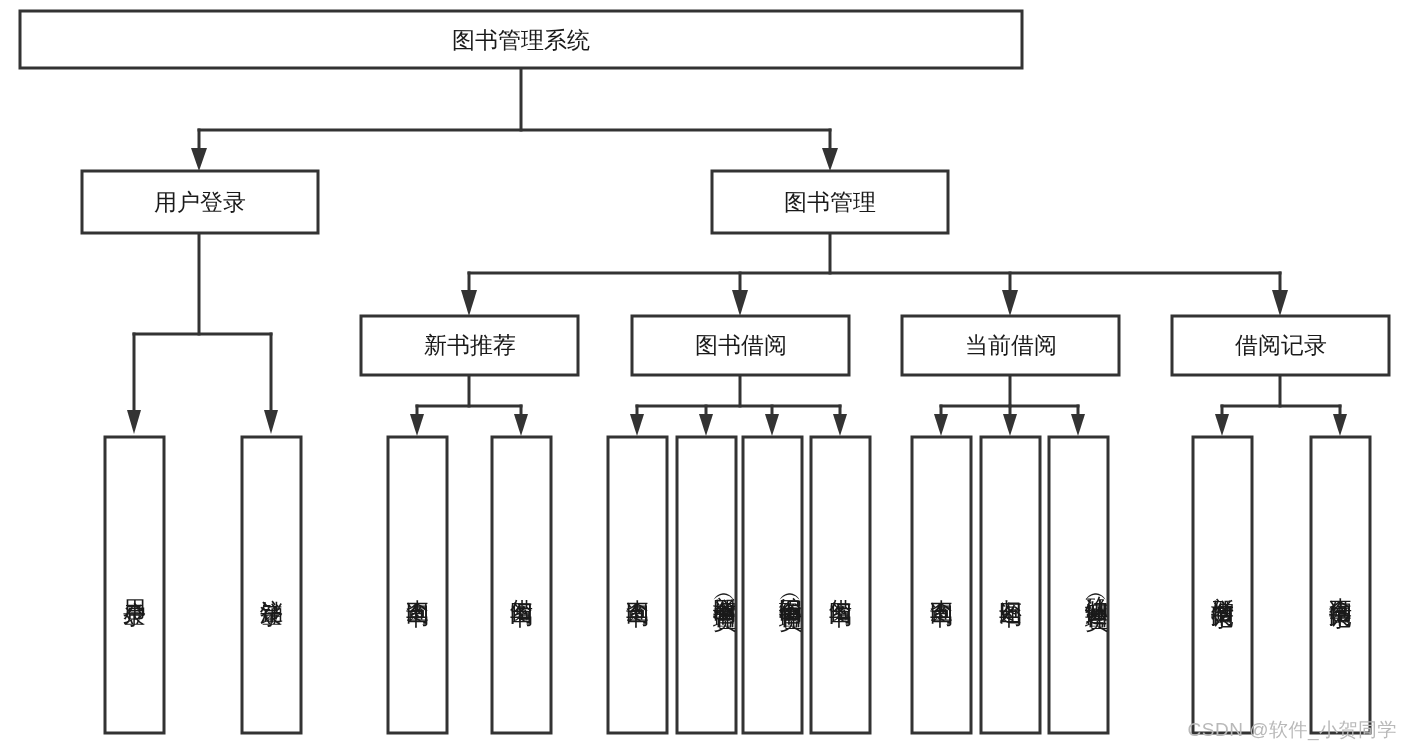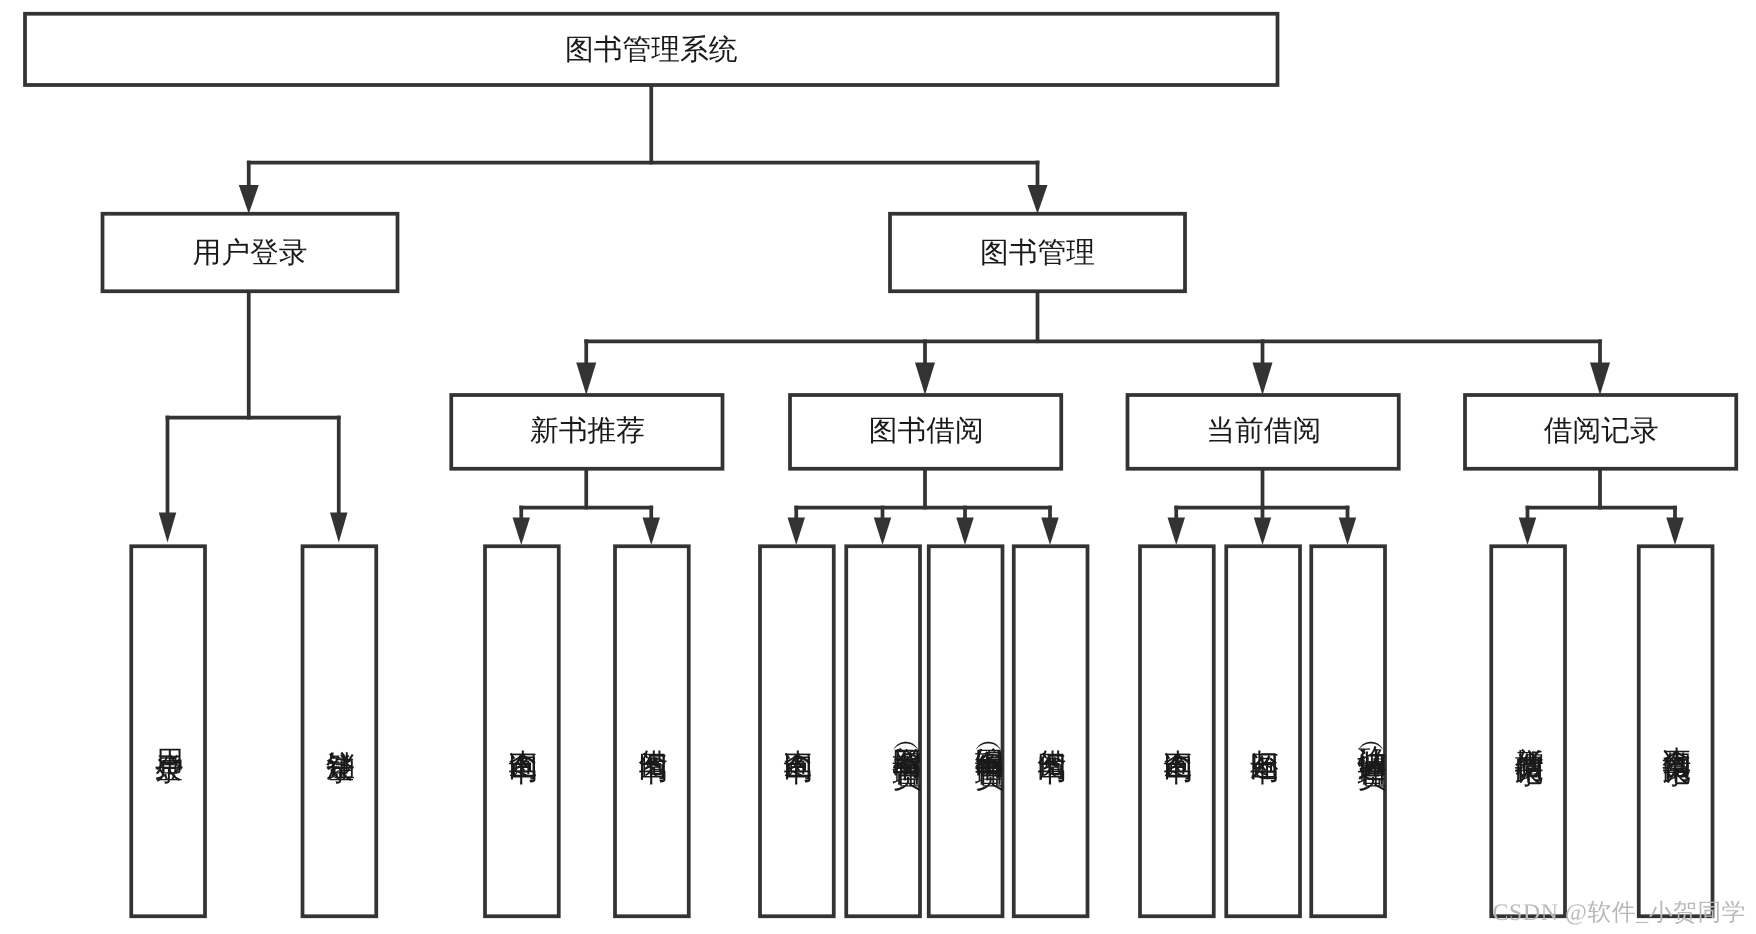--- a/index.html
+++ b/index.html
@@ -68,21 +68,21 @@
     pointer-events: none;
     user-select: none;
   }
   .leaf-label.centered {
     align-items: center;
   }
   .watermark {
     position: absolute;
     right: 8px;
     bottom: 4px;
-    font-family: Liberation Serif, serif;
+    font-family: Liberation Sans, sans-serif;
     font-size: 19px;
     color: #b9b9b9;
     letter-spacing: 0.5px;
     white-space: nowrap;
     user-select: none;
   }
 </style>
 </head>
 <body>
 

